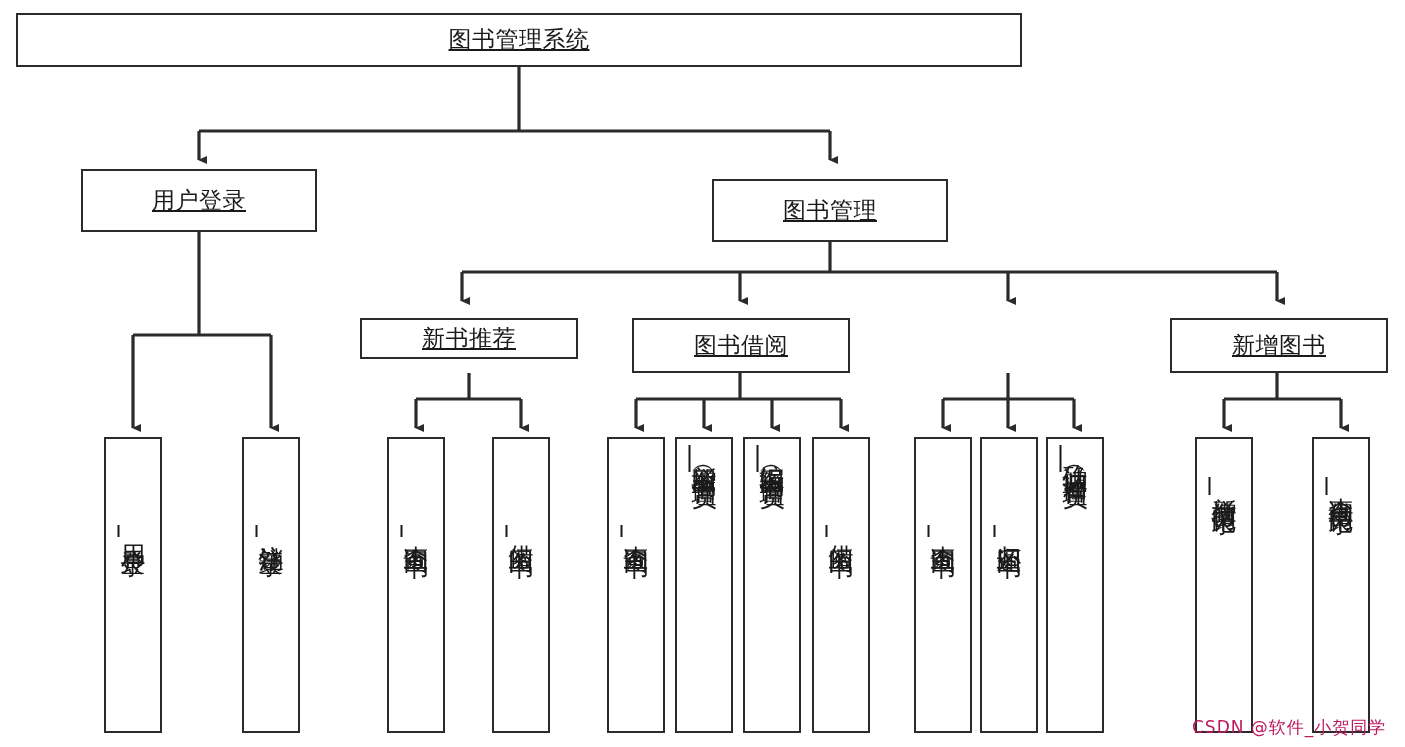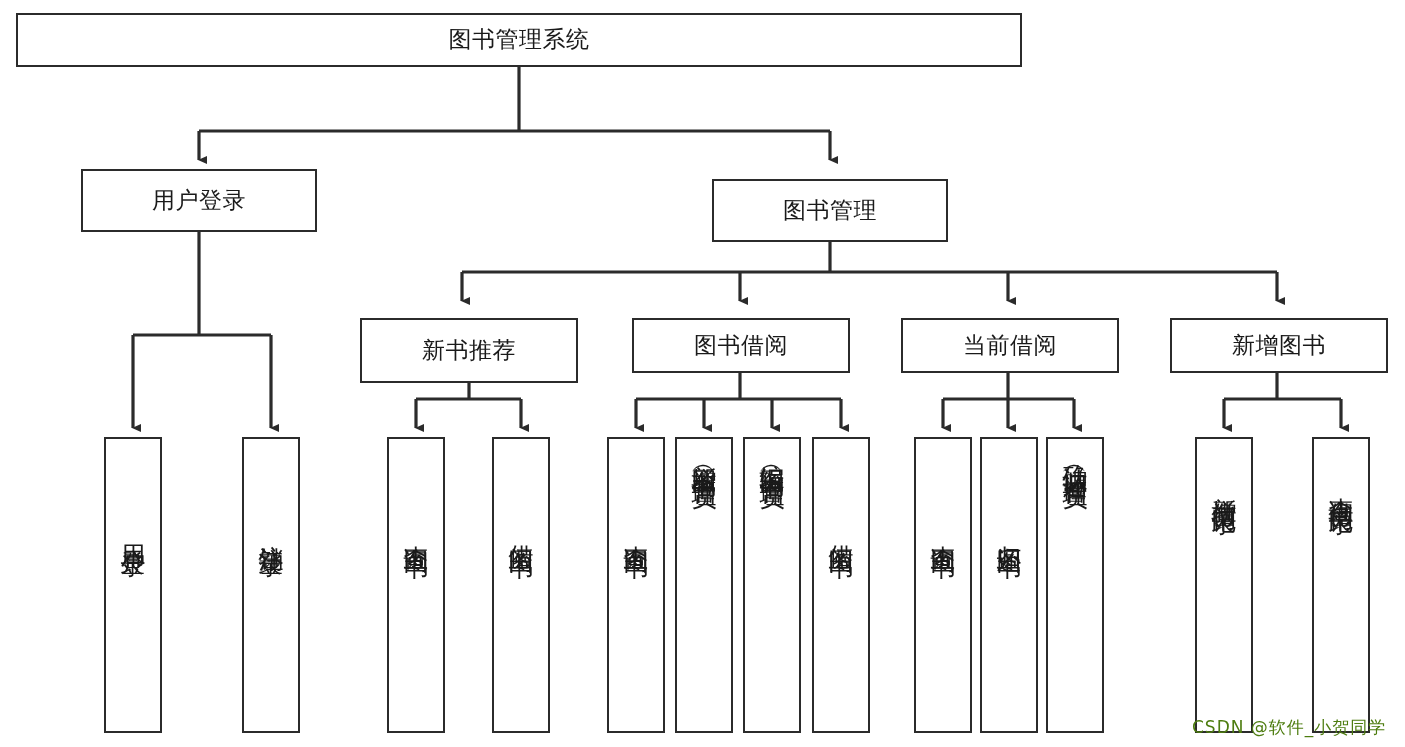--- a/index.html
+++ b/index.html
@@ -33,20 +33,21 @@
     display: flex;
     align-items: center;
     justify-content: center;
     z-index: 5;
   }
   .node-label {
     color: #1a1a1a;
     line-height: 1.12;
     letter-spacing: 0.5px;
     white-space: nowrap;
+    text-decoration: underline;
   }
   .node.horizontal .node-label {
     font-size: 23px;
   }
   .node.vertical {
     align-items: flex-start;
     justify-content: center;
     padding-top: 6px;
   }
   .node.vertical .node-label {
@@ -54,21 +55,21 @@
     text-orientation: upright;
     font-size: 25px;
     letter-spacing: 3px;
     line-height: 1;
   }
   .node.vertical.mid .node-label {
     margin-top: 0px;
   }
   #watermark {
     position: absolute;
-    color: #4d7c0f;
+    color: #be185d;
     font-size: 17px;
     letter-spacing: 1px;
     z-index: 20;
     white-space: nowrap;
     pointer-events: none;
   }
 </style>
 </head>
 <body>
 
@@ -133,31 +134,28 @@
   </div>
 
   <div class="node horizontal" style="left:81px; top:169px; width:236px; height:63px;">
     <span class="node-label">用户登录</span>
   </div>
 
   <div class="node horizontal" style="left:712px; top:169px; width:236px; height:63px;margin-top:10px;">
     <span class="node-label">图书管理</span>
   </div>
 
-  <div class="node horizontal" style="left:360px; top:318px; width:218px; height:65px;">
+  <div class="node horizontal" style="left:360px; top:318px; width:218px; height:41px;">
     <span class="node-label">新书推荐</span>
   </div>
 
   <div class="node horizontal" style="left:632px; top:318px; width:218px; height:55px;">
     <span class="node-label">图书借阅</span>
   </div>
 
-  <div class="node horizontal" style="left:901px; top:318px; width:218px; height:55px;">
-    <span class="node-label">当前借阅</span>
-  </div>
 
   <div class="node horizontal" style="left:1170px; top:318px; width:218px; height:55px;">
     <span class="node-label">新增图书</span>
   </div>
 
   <div class="node vertical mid" style="left:104px; top:437px; width:58px; height:296px; padding-top:86px;">
     <span class="node-label">用户登录</span>
   </div>
 
   <div class="node vertical mid" style="left:242px; top:437px; width:58px; height:296px; padding-top:86px;">

